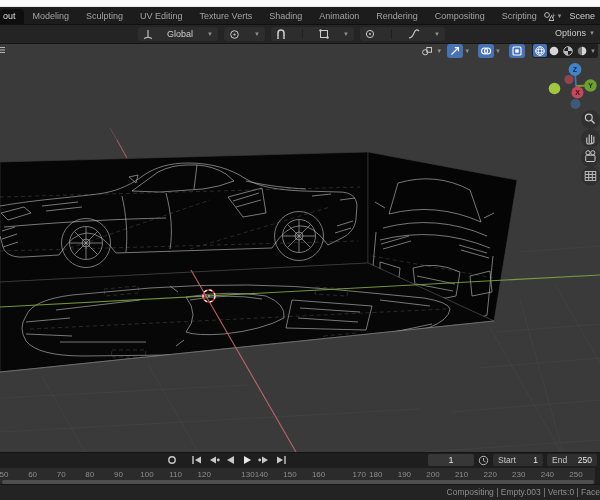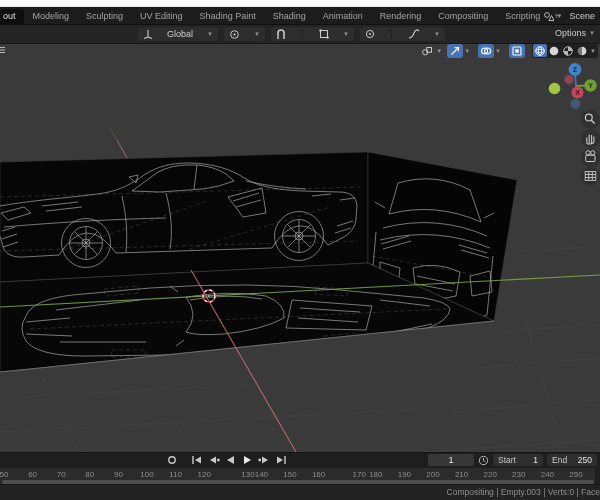--- a/index.html
+++ b/index.html
@@ -59,21 +59,21 @@
 <div class="screen">
 
   <div class="white-strip"></div>
 
   <div class="topbar">
     <div class="tabs">
       <div class="tab active">out</div>
       <div class="tab">Modeling</div>
       <div class="tab">Sculpting</div>
       <div class="tab">UV Editing</div>
-      <div class="tab">Shading Paint</div>
+      <div class="tab">Texture Verts</div>
       <div class="tab">Shading</div>
       <div class="tab">Animation</div>
       <div class="tab">Rendering</div>
       <div class="tab">Compositing</div>
       <div class="tab">Scripting</div>
       <div class="tab plus">+</div>
     </div>
     <div class="scene-sel">
       <svg width="11" height="11" viewBox="0 0 11 11">
         <circle cx="4" cy="4" r="2.4" fill="none" stroke="#b5b5b5" stroke-width="1"></circle>

